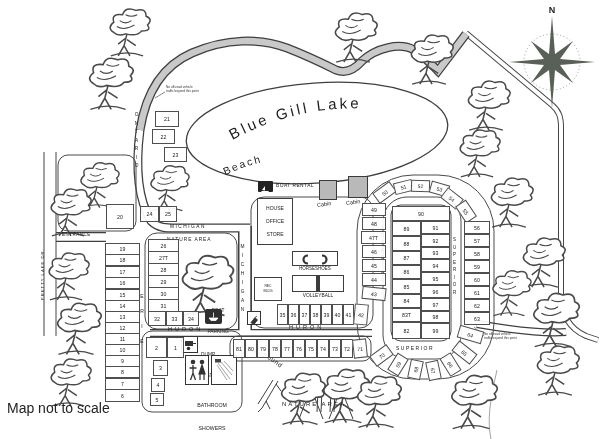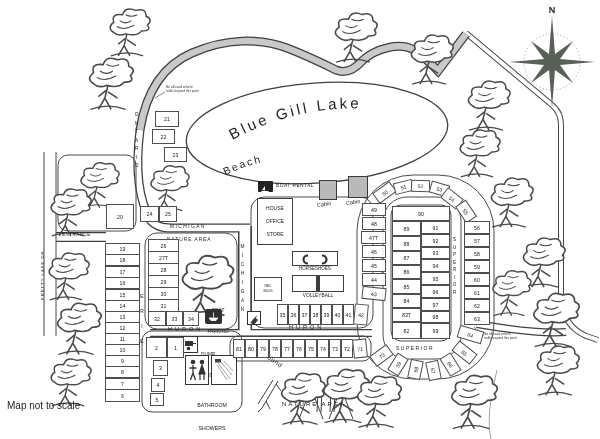--- a/index.html
+++ b/index.html
@@ -123,21 +123,21 @@
   <div class="lbl" style="left:170px;top:224px;font-size:4.8px;letter-spacing:1.5px;">MICHIGAN</div>
   <div class="lbl vt" style="left:240px;top:244px;font-size:4.8px;letter-spacing:4px;">MICHIGAN</div>
   <div class="lbl" style="left:168px;top:326px;font-size:5.5px;letter-spacing:3px;">HURON</div>
   <div class="lbl" style="left:289px;top:324px;font-size:5.5px;letter-spacing:3px;">HURON</div>
   <div class="lbl vt" style="left:380px;top:225px;font-size:4.5px;letter-spacing:2.5px;">SUPERIOR</div>
   <div class="lbl vt" style="left:452px;top:237px;font-size:4.5px;letter-spacing:2.5px;">SUPERIOR</div>
   <div class="lbl" style="left:396px;top:345px;font-size:5px;letter-spacing:1.5px;">SUPERIOR</div>
 
   <div class="lbl" style="left:167px;top:237px;font-size:4.8px;letter-spacing:1px;">NATURE AREA</div>
   <div class="lbl" style="left:282px;top:401px;font-size:6px;letter-spacing:2px;">NATURE AREA</div>
-  <div class="lbl" style="left:7px;top:400px;font-size:10px;">Map not to scale</div>
+  <div class="lbl" style="left:7px;top:400px;font-size:14px;">Map not to scale</div>
 
   <div style="position:absolute;left:258px;top:181px;width:15px;height:11px;background:#222;border-radius:1px;">
     <svg width="15" height="11">
         <path d="M3,7 h8 l-1.5,2 h-5 z M7,2 v4.5 l-3,-0.5 z" fill="#fff"></path>
       </svg>
   </div>
   <div class="lbl" style="left:276px;top:183px;font-size:4.8px;letter-spacing:0.5px;">BOAT RENTAL</div>
 
   <div class="fac" style="left:257px;top:198px;width:36px;height:47px;font-size:5px;line-height:13px;">
     <span>HOUSE</span>

